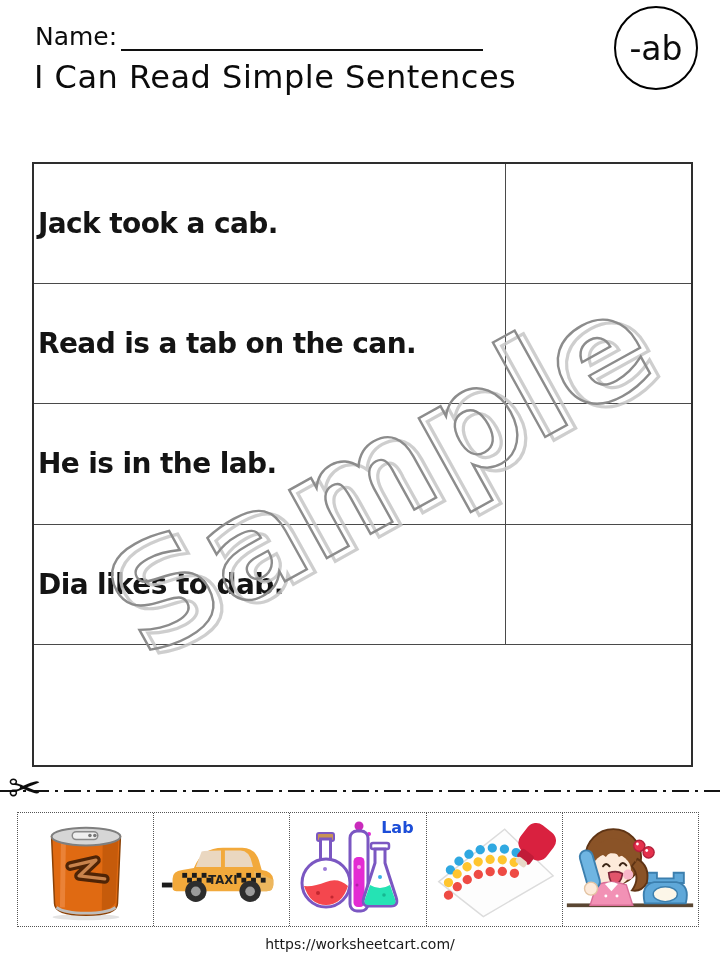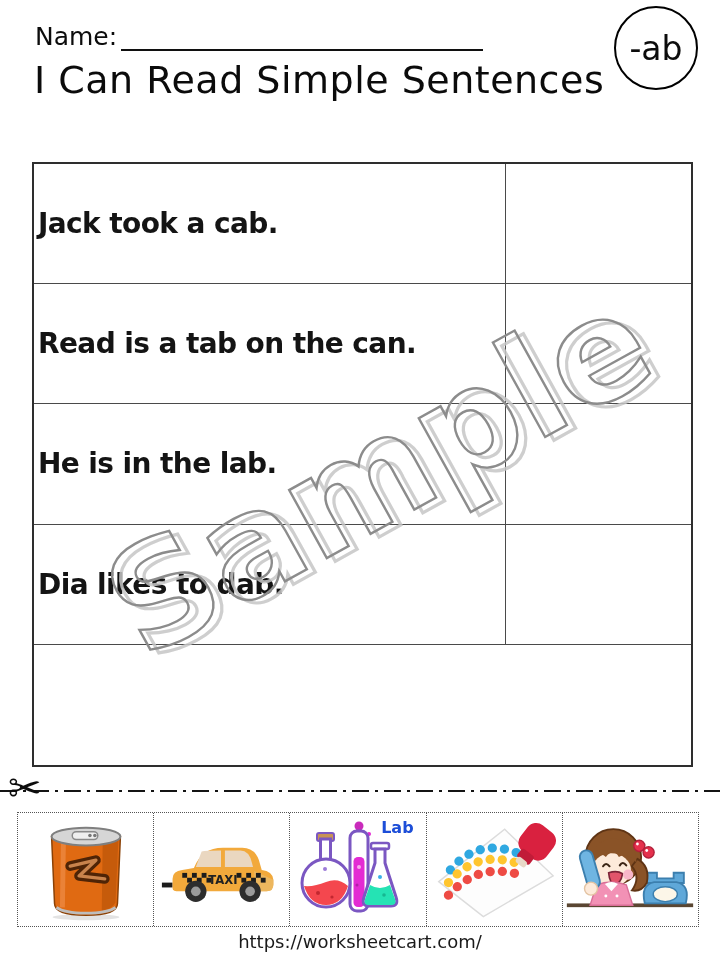--- a/index.html
+++ b/index.html
@@ -6,21 +6,21 @@
   .page{position:relative;width:720px;height:960px;background:#fff;overflow:hidden;
         font-family:"DejaVu Sans","Liberation Sans",sans-serif;color:#111;}
 
   
   .name-row{position:absolute;left:35px;top:22px;display:flex;align-items:flex-end;gap:4px;}
   .name-label{font-size:25px;color:#0c0c0c;}
   .name-line{display:inline-block;width:362px;height:26px;border-bottom:2px solid #101010;}
   .badge{position:absolute;top:6px;right:22px;width:80px;height:80px;border:2px solid #000000;
          border-radius:50%;display:flex;align-items:center;justify-content:center;
          font-size:33px;color:#0c0c0c;background:#fff;}
-  .title{position:absolute;left:34px;top:58px;font-size:38px;color:#0b0b0b;letter-spacing:0.5px;}
+  .title{position:absolute;left:34px;top:58px;font-size:32px;color:#0b0b0b;letter-spacing:0.5px;}
   .instruction{position:absolute;left:35px;top:122px;font-size:18.5px;color:#3f3f3f;letter-spacing:0.1px;}
 
   
   .ws-table{position:absolute;left:32px;top:162px;width:661px;height:605px;
             border:2px solid #2e2e2e;box-sizing:border-box;display:grid;
             grid-template-columns:472px 1fr;grid-template-rows:repeat(5,1fr);}
   .cell{box-sizing:border-box;border-bottom:1.5px solid #4a4a4a;}
   .cell.sentence{border-right:1.5px solid #4a4a4a;display:flex;align-items:center;
             padding-left:4px;font-weight:bold;font-size:28px;letter-spacing:-0.6px;color:#141414;}
   .cell.last{border-bottom:none;}
@@ -33,21 +33,21 @@
   .scissors{position:absolute;left:8px;top:768px;font-size:40px;color:#0c0c0c;z-index:3;line-height:1;}
 
   
   .strip{position:absolute;left:17px;top:812px;width:682px;height:115px;display:flex;
          border:1.5px dotted #555;box-sizing:border-box;z-index:2;background:#fff;}
   .strip-cell{flex:1 1 0;border-right:1.5px dotted #555;display:flex;align-items:center;
          justify-content:center;position:relative;box-sizing:border-box;overflow:hidden;}
   .strip-cell:last-child{border-right:none;}
   .lab-label{position:absolute;top:5px;right:12px;font-weight:bold;font-size:16px;color:#1d4ed8;z-index:2;}
 
-  .footer{position:absolute;left:0;right:0;bottom:8px;text-align:center;font-size:18px;color:#1a1a1a;}
+  .footer{position:absolute;left:0;right:0;bottom:8px;text-align:center;font-size:14px;color:#1a1a1a;}
 </style>
 </head>
 <body>
 
 <div class="page">
 
   <div class="name-row">
     <span class="name-label">Name:</span>
     <span class="name-line"></span>
   </div>

